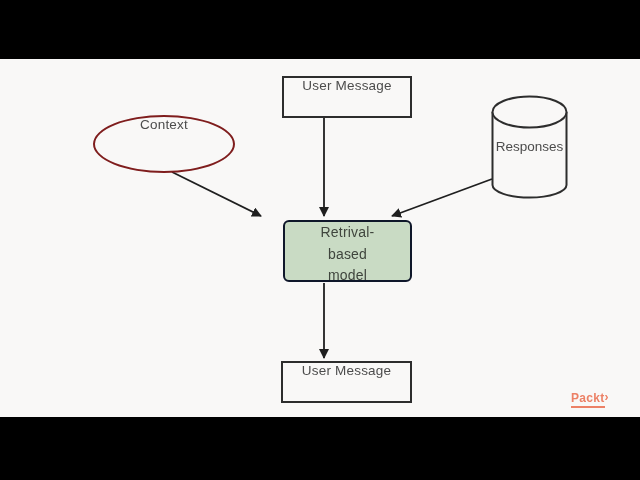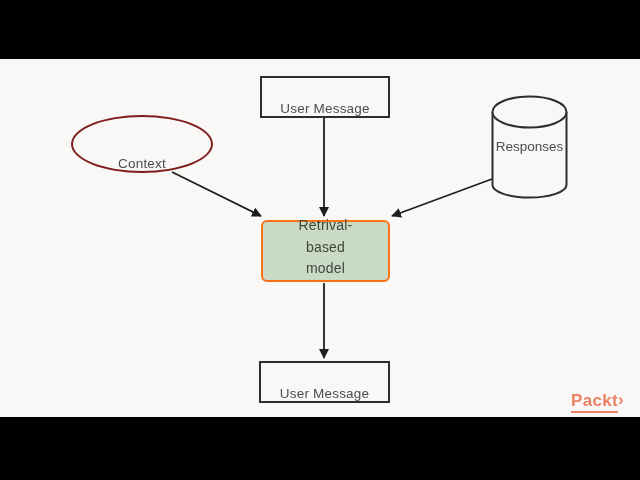--- a/index.html
+++ b/index.html
@@ -7,45 +7,46 @@
     width:640px;height:480px;position:relative;overflow:hidden;
     background:#000000;
     font-family:"Liberation Sans", sans-serif;
   }
   
   .stage{
     position:absolute;left:0;top:59px;width:640px;height:358px;
     background:#f9f8f7;
   }
   .node{
-    position:absolute;display:flex;align-items:flex-end;justify-content:center;
+    position:absolute;display:flex;align-items:flex-start;justify-content:center;
     color:#4c4c4c;font-size:13.5px;letter-spacing:.2px;text-align:center;
     box-sizing:border-box;
+    margin-left:22px;
   }
   .rect{
     border:2px solid #2d2d2d;background:#f9f8f7;
   }
   .ellipse{
     border:2px solid #7f1d1d;border-radius:50%;background:#f9f8f7;
   }
   .model{
-    border:2px solid #f97316;border-radius:6px;background:#c9dbc4;
+    border:2px solid #0f172a;border-radius:6px;background:#c9dbc4;
     font-size:14px;line-height:1.55;color:#3f453d;
     padding:0 22px;
   }
   .cyl-wrap{position:absolute;}
   .cyl-wrap svg{display:block;}
   .cyl-label{
     position:absolute;left:0;top:44px;width:100%;text-align:center;
     color:#4c4c4c;font-size:13.5px;
   }
   .edges{position:absolute;left:0;top:0;width:640px;height:358px;pointer-events:none;}
   .logo{
     position:absolute;left:571px;top:333px;
-    color:#ec8166;font-size:17px;font-weight:bold;letter-spacing:.3px;
+    color:#ec8166;font-size:12px;font-weight:bold;letter-spacing:.3px;
     line-height:1;
   }
   .logo .word{
     display:inline-block;border-bottom:2px solid #ec8166;padding-bottom:2px;
   }
   .logo .chev{
     display:inline-block;font-weight:bold;transform:translateY(-1px);
   }
 </style>
 </head>

